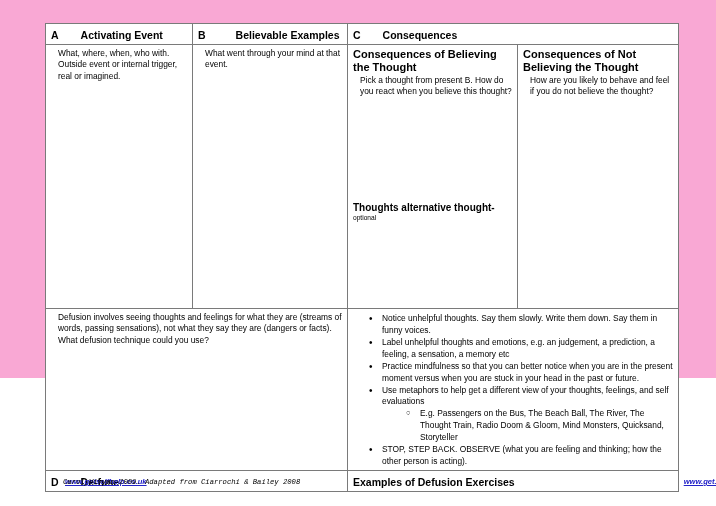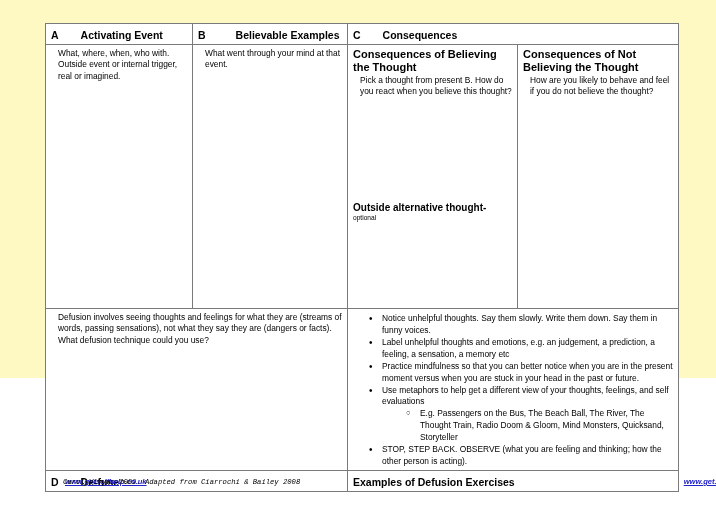--- a/index.html
+++ b/index.html
@@ -14,21 +14,21 @@
     color: #000000;
     overflow: hidden;
     position: relative;
   }
 
   #sheet {
     position: absolute;
     left: 0; top: 0;
     width: 716px;
     height: 378px;
-    background: #fef9c3;
+    background: #f9a8d4;
   }
 
   
   #worksheet {
     position: absolute;
     left: 45px;
     top: 23px;
     width: 633px;
     border-collapse: collapse;
     table-layout: fixed;
@@ -214,21 +214,21 @@
 
         <td class="cell-body tall-cell">
           <div class="body-text">What went through your mind at that event.</div>
         </td>
 
         <td class="cell-body tall-cell">
           <div class="balanced-wrap">
             <div class="sub-head">Consequences of Believing the Thought</div>
             <div class="body-text">Pick a thought from present B.  How do you react when you believe this thought?</div>
             <div class="balanced-block">
-              <div class="sub-head-sm">Outside alternative thought-</div>
+              <div class="sub-head-sm">Thoughts alternative thought-</div>
               <div class="tiny-note">optional</div>
             </div>
           </div>
         </td>
 
         <td class="cell-body tall-cell">
           <div class="sub-head">Consequences of Not Believing the Thought</div>
           <div class="body-text">How are you likely to behave and feel if you do not believe the thought?</div>
         </td>
       </tr>

